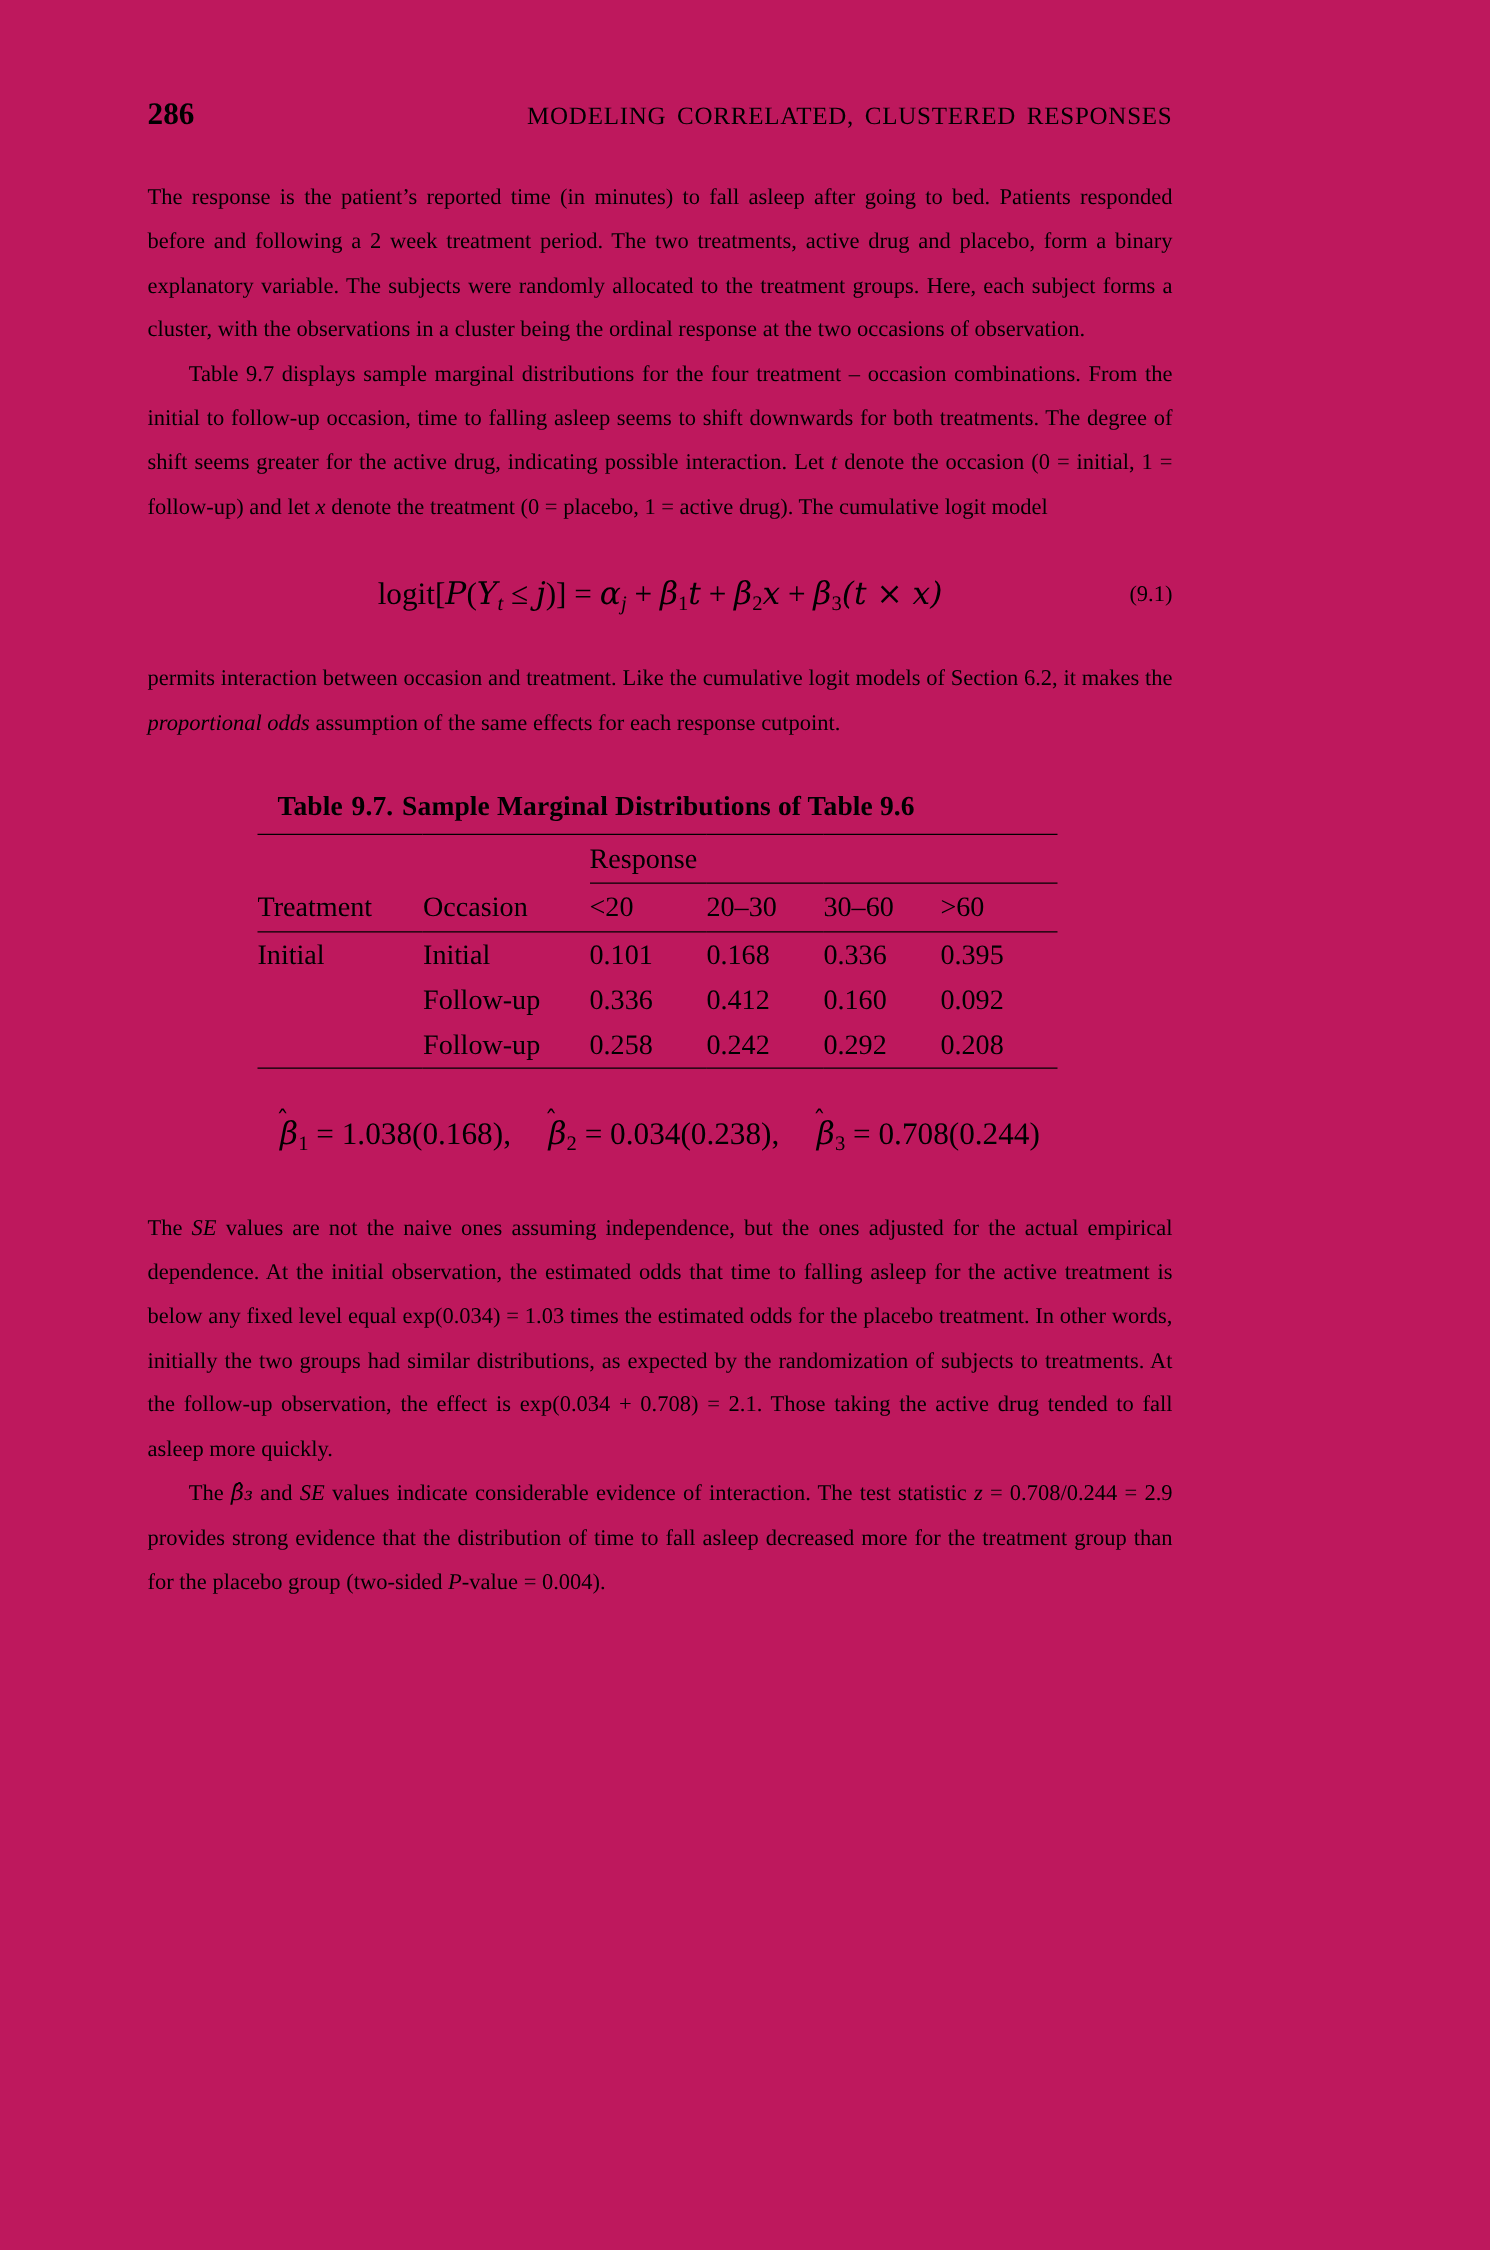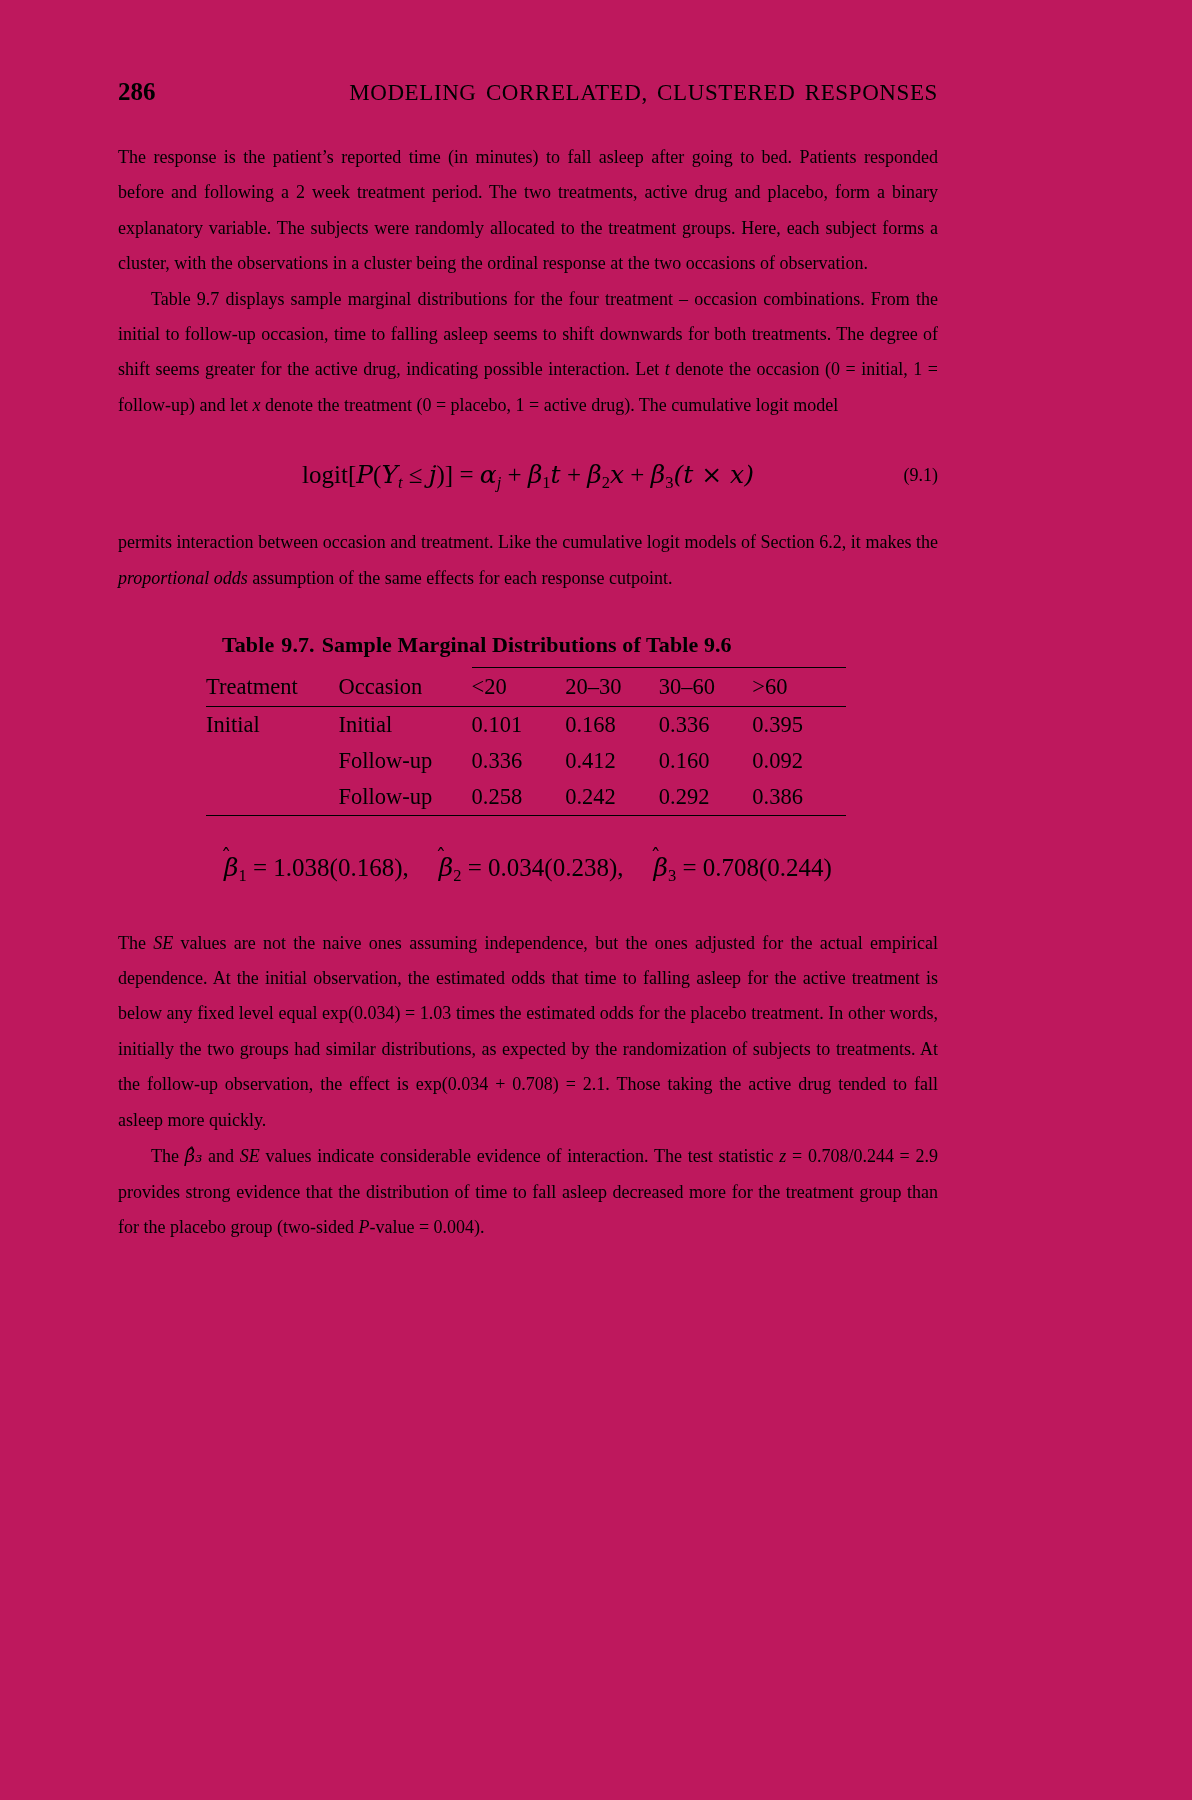--- a/index.html
+++ b/index.html
@@ -34,21 +34,21 @@
     align-items: baseline;
     justify-content: space-between;
     height: 34px;
   }
   .folio {
     font-size: 25px;
     font-weight: bold;
     letter-spacing: 0px;
   }
   .runhead-title {
-    font-size: 23px;
+    font-size: 20px;
     letter-spacing: 0.6px;
     word-spacing: 3px;
     text-align: right;
   }
   
   .para {
     font-size: 18px;
     line-height: 35.4px;
     text-align: justify;
     text-justify: inter-word;
@@ -193,20 +193,25 @@
       <table class="marg">
         <colgroup>
           <col class="col-treat">
             <col class="col-occ">
           <col class="col-v">
             <col class="col-v">
             <col class="col-v">
             <col class="col-v">
         </colgroup>
         <tbody>
+          <tr class="row-h rule-top">
+            <td></td>
+            <td></td>
+            <td class="h-response" colspan="4">Response</td>
+          </tr>
           <tr class="row-h">
             <td>Treatment</td>
             <td>Occasion</td>
             <td class="cell-num spanrule">&lt;20</td>
             <td class="cell-num spanrule">20–30</td>
             <td class="cell-num spanrule">30–60</td>
             <td class="cell-num spanrule">&gt;60</td>
           </tr>
           <tr class="row-d rule-mid pad-top">
             <td>Initial</td>
@@ -223,21 +228,21 @@
             <td class="cell-num">0.412</td>
             <td class="cell-num">0.160</td>
             <td class="cell-num">0.092</td>
           </tr>
           <tr class="row-d pad-bot">
             <td></td>
             <td>Follow-up</td>
             <td class="cell-num">0.258</td>
             <td class="cell-num">0.242</td>
             <td class="cell-num">0.292</td>
-            <td class="cell-num">0.386</td>
+            <td class="cell-num">0.208</td>
           </tr>
           <tr class="rule-bot">
             <td colspan="6" style="height:0"></td>
           </tr>
         </tbody>
       </table>
     </div>
 
 
     <div class="display-eq2">

